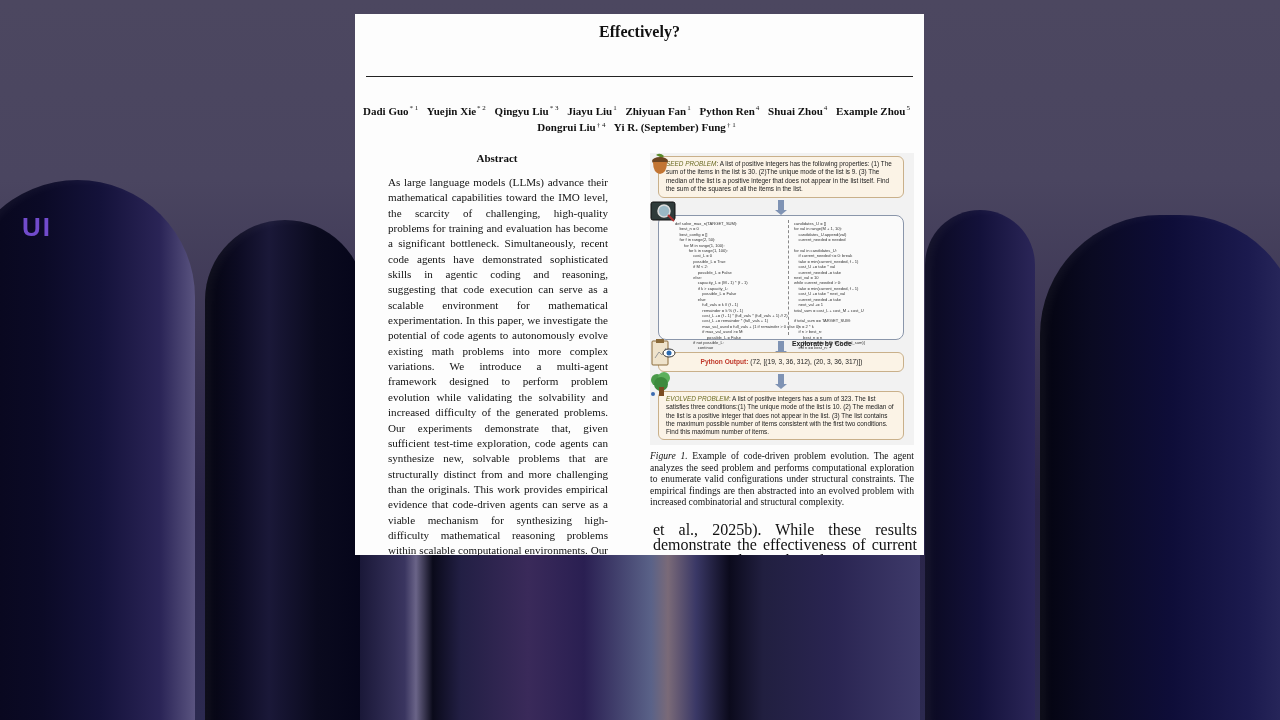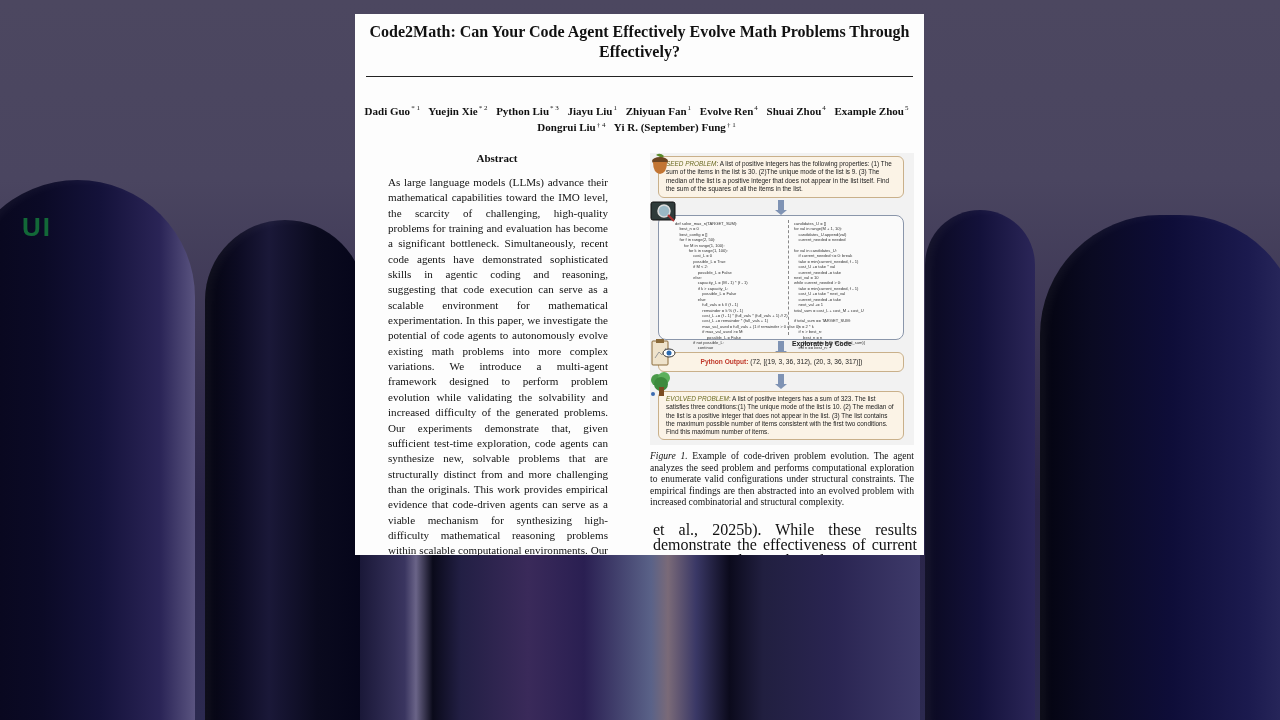--- a/index.html
+++ b/index.html
@@ -15,21 +15,21 @@
     box-shadow: inset 6px 0 10px rgba(255,255,255,0.05);
   }
   .pillar.p1 { left:-40px; top:180px; width:235px; height:560px; border-radius:120px 120px 0 0; }
   .pillar.p2 { left:205px; top:220px; width:160px; height:520px; border-radius:90px 90px 0 0;
     background: linear-gradient(90deg, #040410 0%, #0c0b22 20%, #1a1838 40%, #0a0a1e 70%, #05051a 100%); }
   .pillar.p3 { left:925px; top:210px; width:110px; height:520px; border-radius:80px 80px 0 0;
     background: linear-gradient(90deg, #0a0920 0%, #13113a 50%, #2b2658 100%); }
   .pillar.p4 { left:1040px; top:215px; width:260px; height:520px; border-radius:120px 120px 0 0;
     background: linear-gradient(90deg, #040410 0%, #0a0a22 20%, #0e0d38 50%, #1b1a4e 80%, #2d2c60 100%); }
   .strip { position:absolute; top:555px; height:170px; }
-  .ui-glint { position:absolute; left:22px; top:212px; color:#15803d; font:bold 26px "Liberation Sans", sans-serif; letter-spacing:2px; opacity:.8; }
+  .ui-glint { position:absolute; left:22px; top:212px; color:#8b5cf6; font:bold 26px "Liberation Sans", sans-serif; letter-spacing:2px; opacity:.8; }
 
   
   .paper {
     position:absolute; left:355px; top:14px; width:569px; height:541px;
     background:#fdfdfd; color:#111; overflow:hidden;
   }
   .title {
     position:absolute; left:0; right:0; top:8px; text-align:center;
     font-weight:bold; font-size:16px; line-height:20px;
   }
@@ -86,33 +86,32 @@
 
 <div class="pillar p1"></div>
 <div class="ui-glint">UI</div>
 <div class="pillar p2"></div>
 <div class="pillar p3"></div>
 <div class="pillar p4"></div>
 <div class="strip" style="left:360px;width:560px;background:linear-gradient(90deg,#1a1838 0%,#3a3560 8%,#6a6488 10%,#0a0a1a 13%,#221f44 18%,#3a2a5a 30%,#2a1f52 40%,#5a6288 52%,#7a6a78 55%,#3a3866 60%,#0b0a1c 66%,#211f40 72%,#2a2552 85%,#3e3a6a 100%);"></div>
 
 <div class="paper">
   <div class="title">
-    <div>Code2Math: Can Your Code Agent Effectively Evolve Math Problems Through</div>
     <div>Effectively?</div>
   </div>
   <div class="title-rule"></div>
 
   <div class="authors">
     <div>
       <span><span>Dadi Guo</span><sup>* 1</sup></span>
       <span><span>Yuejin Xie</span><sup>* 2</sup></span>
-      <span><span>Python Liu</span><sup>* 3</sup></span>
+      <span><span>Qingyu Liu</span><sup>* 3</sup></span>
       <span><span>Jiayu Liu</span><sup>1</sup></span>
       <span><span>Zhiyuan Fan</span><sup>1</sup></span>
-      <span><span>Evolve Ren</span><sup>4</sup></span>
+      <span><span>Python Ren</span><sup>4</sup></span>
       <span><span>Shuai Zhou</span><sup>4</sup></span>
       <span><span>Example Zhou</span><sup>5</sup></span>
     </div>
     <div>
       <span><span>Dongrui Liu</span><sup>† 4</sup></span>
       <span><span>Yi R. (September) Fung</span><sup>† 1</sup></span>
     </div>
   </div>
 
   <div class="abs-heading">Abstract</div>

